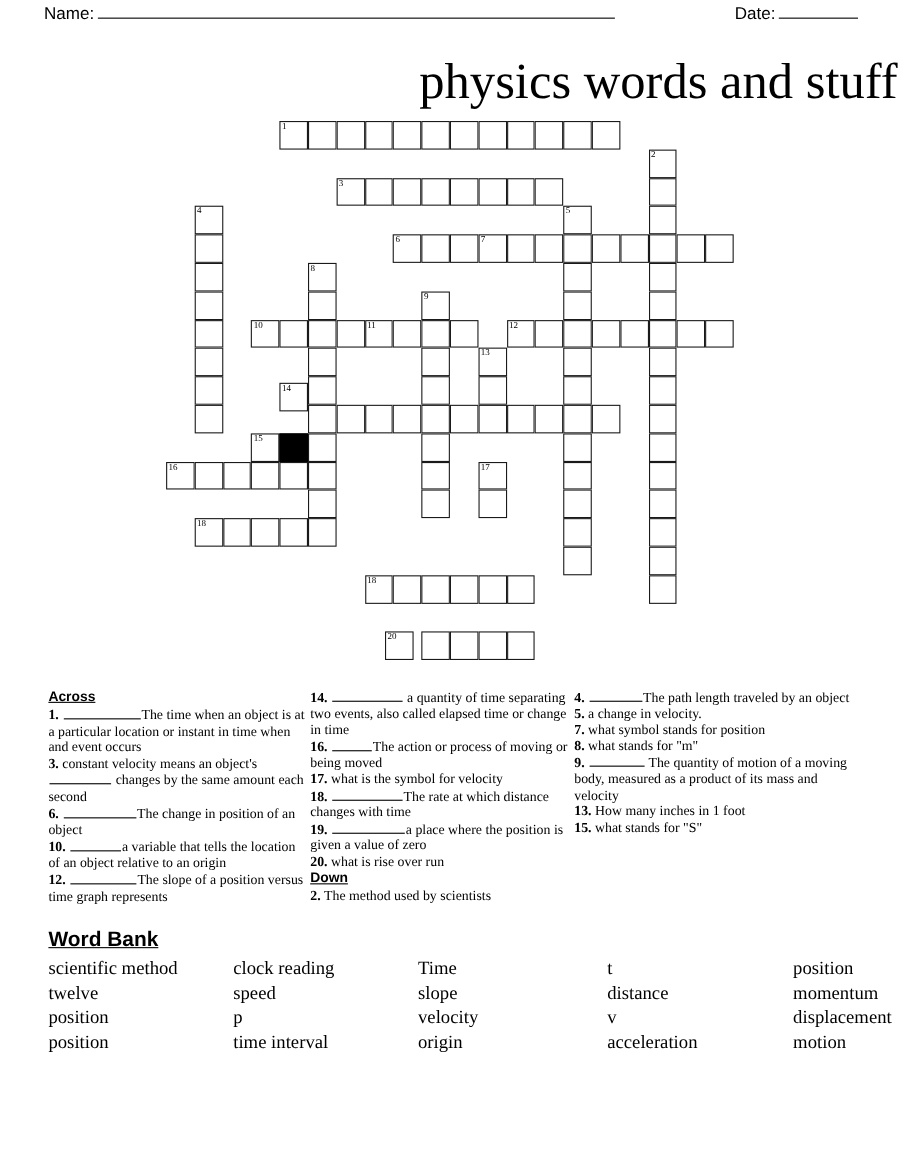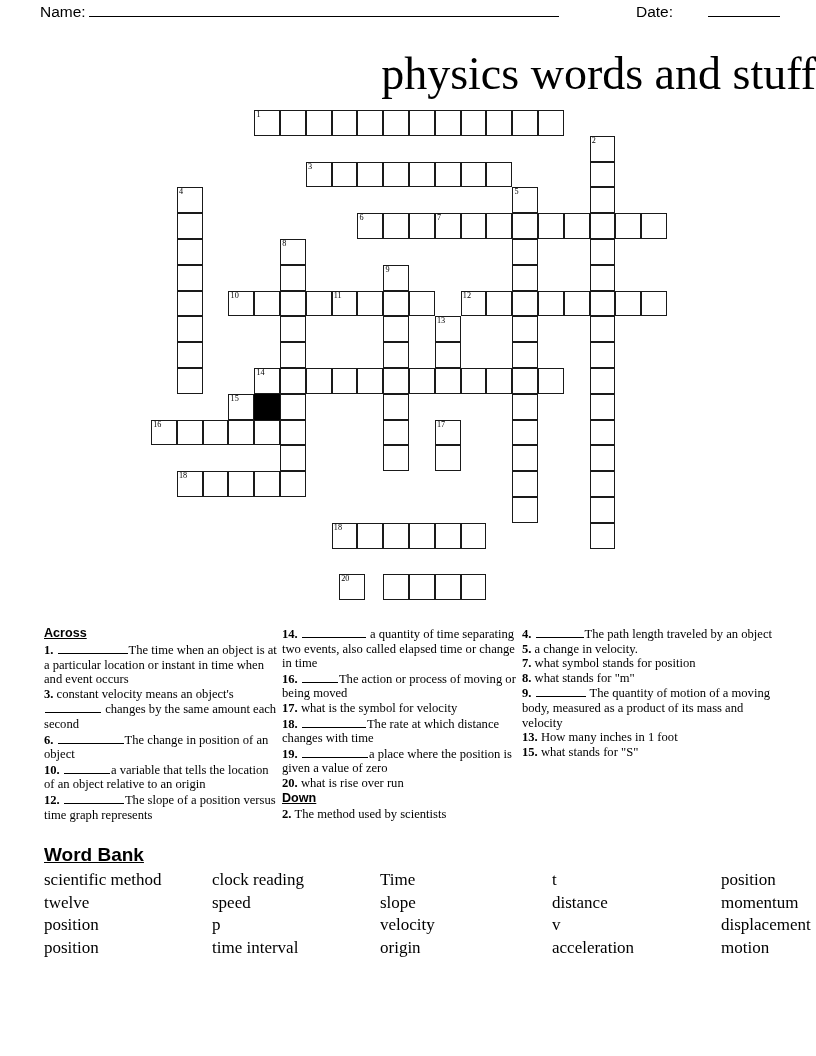--- a/index.html
+++ b/index.html
@@ -30,21 +30,21 @@
     font-size: 15.5px;
     letter-spacing: 0px;
     padding-top: 3px;
   }
   .name-group, .date-group {
     display: flex;
     align-items: baseline;
     white-space: nowrap;
   }
   .name-group { flex: 1 1 auto; }
-  .date-group { flex: 0 0 auto; margin-left: 14px; gap: 32px; }
+  .date-group { flex: 0 0 auto; margin-left: 14px; }
   .field-label { font-size: 15.5px; }
   .rule {
     display: inline-block;
     border-bottom: 1.3px solid #000;
     height: 13px;
     margin-left: 3px;
   }
   .rule-name { width: 470px; }
   .rule-date { width: 72px; }
 
@@ -295,21 +295,21 @@
     </div>
     <div class="cell" style="left: 486.4px; top: 290.6px;"></div>
     <div class="cell" style="left: 538px; top: 290.6px;"></div>
     <div class="cell" style="left: 563.8px; top: 290.6px;"></div>
     <div class="cell" style="left: 615.4px; top: 290.6px;"></div>
     <div class="cell" style="left: 641.2px; top: 290.6px;"></div>
     <div class="cell" style="left: 434.8px; top: 316.4px;">
       <span class="num">13</span>
     </div>
     <div class="cell" style="left: 434.8px; top: 342.2px;"></div>
-    <div class="cell" style="left: 254.2px; top: 368px; text-align: center;">
+    <div class="cell" style="left: 254.2px; top: 348px; text-align: center;">
       <span class="num">14</span>
     </div>
     <div class="cell" style="left: 305.8px; top: 368px;"></div>
     <div class="cell" style="left: 331.6px; top: 368px;"></div>
     <div class="cell" style="left: 357.4px; top: 368px;"></div>
     <div class="cell" style="left: 409px; top: 368px;"></div>
     <div class="cell" style="left: 434.8px; top: 368px;"></div>
     <div class="cell" style="left: 460.6px; top: 368px;"></div>
     <div class="cell" style="left: 486.4px; top: 368px;"></div>
     <div class="cell" style="left: 538px; top: 368px;"></div>
@@ -335,21 +335,21 @@
     <div class="cell" style="left: 254.2px; top: 471.2px;"></div>
     <div class="cell" style="left: 280px; top: 471.2px;"></div>
     <div class="cell" style="left: 331.6px; top: 522.8px;">
       <span class="num">18</span>
     </div>
     <div class="cell" style="left: 357.4px; top: 522.8px;"></div>
     <div class="cell" style="left: 383.2px; top: 522.8px;"></div>
     <div class="cell" style="left: 409px; top: 522.8px;"></div>
     <div class="cell" style="left: 434.8px; top: 522.8px;"></div>
     <div class="cell" style="left: 460.6px; top: 522.8px;"></div>
-    <div class="cell" style="left: 339px; top: 574.4px;">
+    <div class="cell" style="left: 350px; top: 574.4px;">
       <span class="num">20</span>
     </div>
     <div class="cell" style="left: 383.2px; top: 574.4px;"></div>
     <div class="cell" style="left: 409px; top: 574.4px;"></div>
     <div class="cell" style="left: 434.8px; top: 574.4px;"></div>
     <div class="cell" style="left: 460.6px; top: 574.4px;"></div>
     <div class="cell blocked" style="left: 254.2px; top: 393.8px;"></div>
   </div>
 
 <div id="clues">

